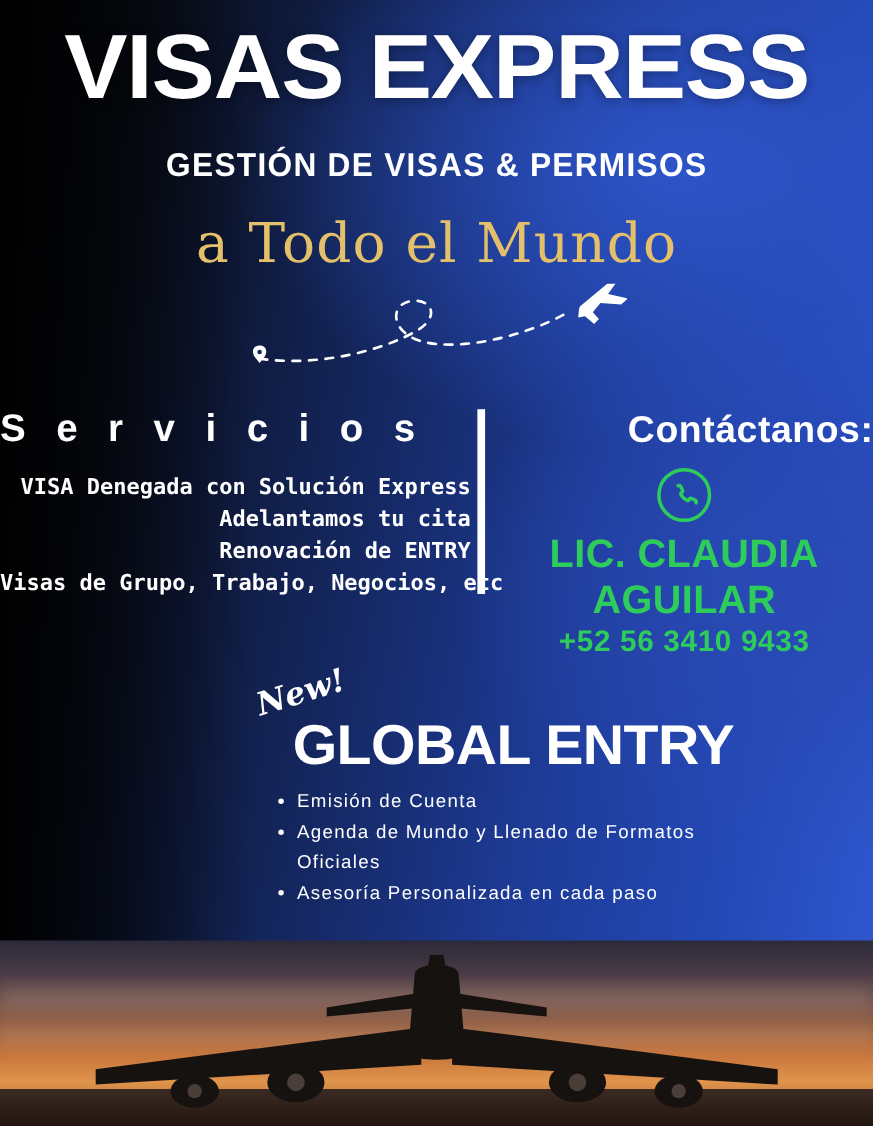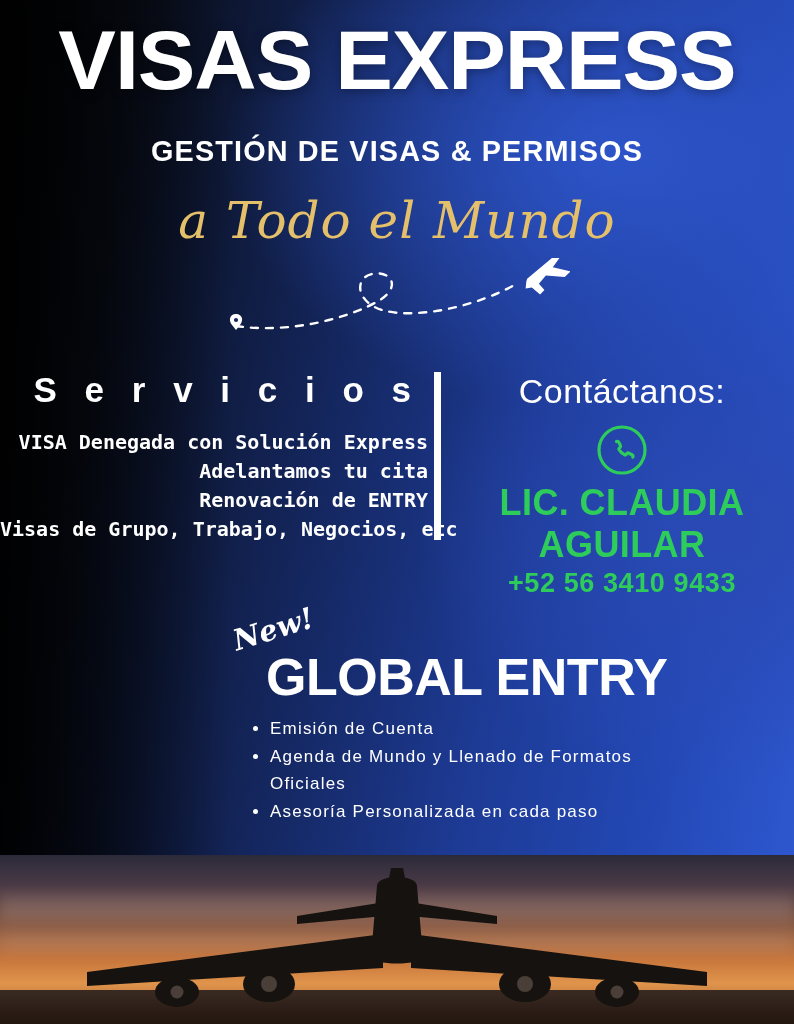--- a/index.html
+++ b/index.html
@@ -70,47 +70,46 @@
     font-weight: bold;
     font-size: 30px;
     letter-spacing: 1.2px;
     transform: scaleX(0.96);
   }
   .script {
     position: absolute; top: 192px; left: 0; width: 100%;
     text-align: center;
     color: #e5c06a;
     font-family: "DejaVu Serif", serif;
-    font-style: italic;
     font-size: 50px;
     letter-spacing: 1px;
   }
   
   .flightpath { position: absolute; left: 230px; top: 258px; }
   .divider {
     position: absolute; left: 434px; top: 372px;
     width: 7px; height: 168px; background: #ffffff;
   }
   .svc-title {
     position: absolute; left: 0; top: 370px; width: 420px;
-    text-align: right;
+    text-align: left;
     color: #ffffff; font-weight: bold; font-size: 35px;
     letter-spacing: 9px;
   }
   .svc-list {
     position: absolute; left: 0; top: 428px; width: 428px;
     text-align: right;
     color: #ffffff; font-size: 20px; font-weight: bold;
     line-height: 1.45;
     font-family: "DejaVu Sans Mono", monospace;
   }
   .svc-list div { white-space: nowrap; }
   .contact-title {
     position: absolute; left: 450px; top: 372px; width: 344px;
-    text-align: center; color: #ffffff; font-weight: normal; font-size: 34px;
+    text-align: right; color: #ffffff; font-weight: bold; font-size: 34px;
     letter-spacing: 0.5px;
   }
   .wa-wrap {
     position: absolute; left: 450px; top: 424px; width: 344px;
     text-align: center;
   }
   .contact-name {
     position: absolute; left: 450px; top: 482px; width: 344px;
     text-align: center; color: #2ecc5a; font-weight: bold; font-size: 36px;
     letter-spacing: 0.4px;

